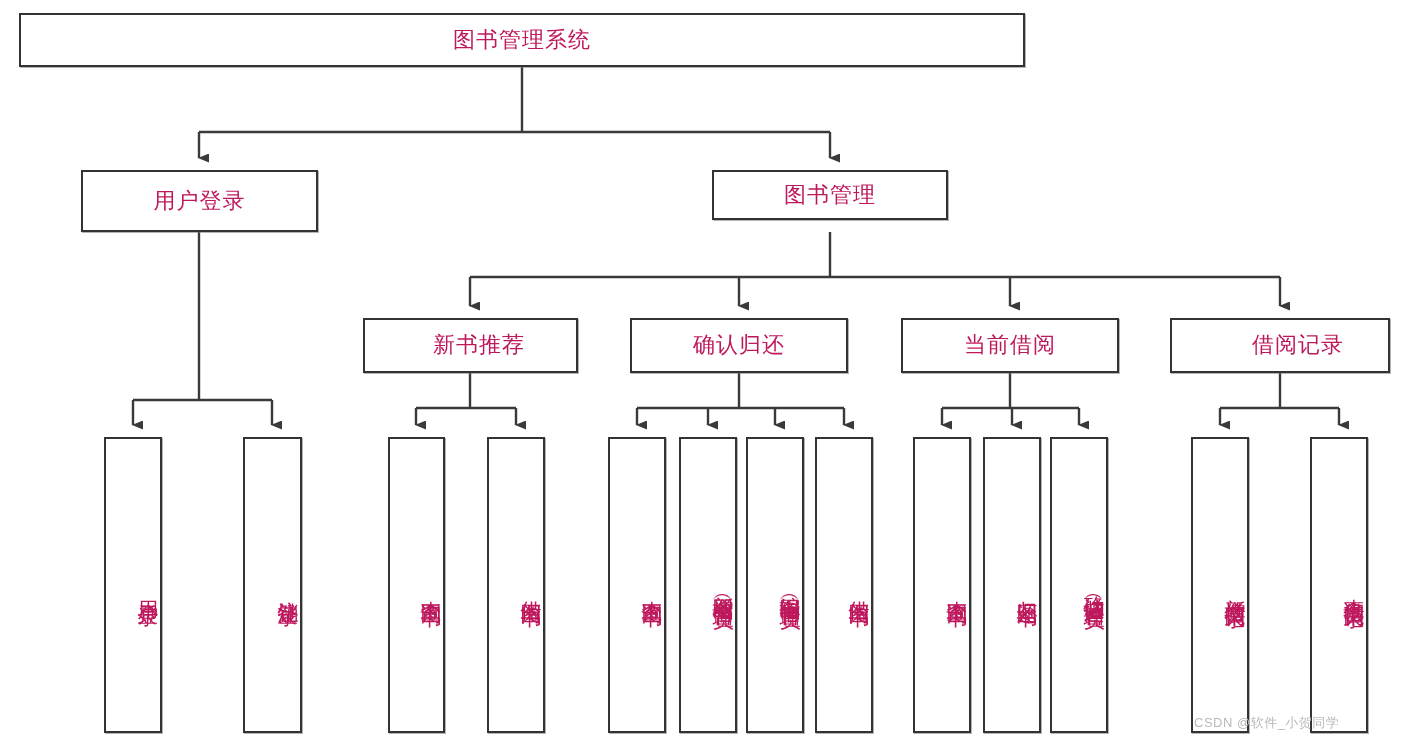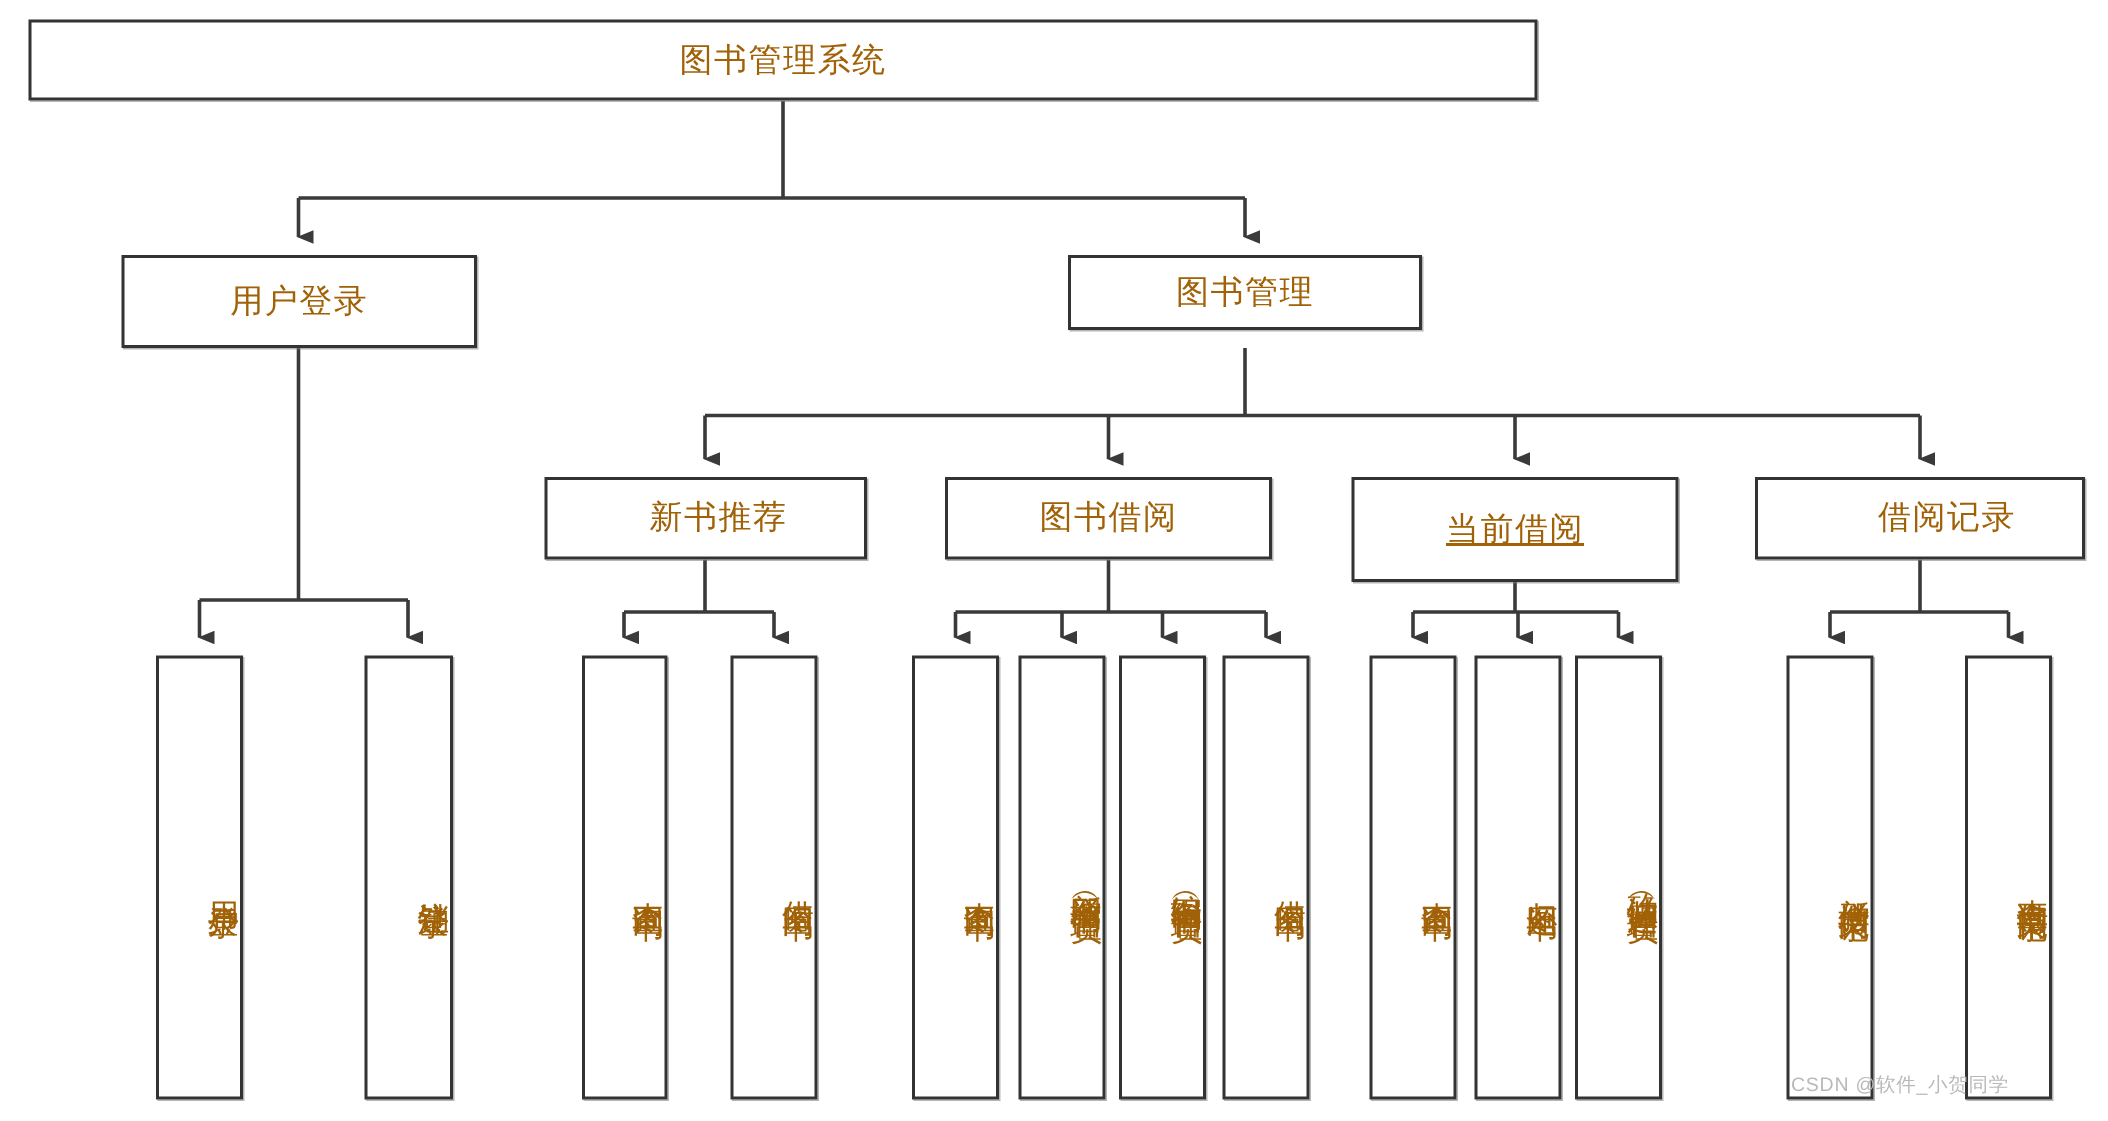--- a/index.html
+++ b/index.html
@@ -27,21 +27,21 @@
     pointer-events: none;
   }
   .node {
     position: absolute;
     box-sizing: border-box;
     border: 2px solid #333333;
     background: #ffffff;
     display: flex;
     align-items: center;
     justify-content: center;
-    color: #a16207;
+    color: #be185d;
     box-shadow: 1px 1px 0 rgba(120,120,120,0.55);
   }
   .node.horiz {
     font-size: 22px;
     letter-spacing: 1px;
     line-height: 1.2;
   }
   .node.vert {
     writing-mode: vertical-rl;
     text-orientation: upright;
@@ -120,23 +120,23 @@
       <div class="node horiz" style="left: 81px; top: 170px; width: 237px; height: 62px;">
         <span class="node-label">用户登录</span>
       </div>
       <div class="node horiz" style="left: 712px; top: 170px; width: 236px; height: 50px;">
         <span class="node-label">图书管理</span>
       </div>
       <div class="node horiz" style="left: 363px; top: 318px; width: 215px; height: 55px; padding-left: 17px;">
         <span class="node-label">新书推荐</span>
       </div>
       <div class="node horiz" style="left: 630px; top: 318px; width: 218px; height: 55px;">
-        <span class="node-label">图书借阅</span>
+        <span class="node-label">确认归还</span>
       </div>
-      <div class="node horiz" style="left: 901px; top: 318px; width: 218px; height: 70px; text-decoration: underline;">
+      <div class="node horiz" style="left: 901px; top: 318px; width: 218px; height: 55px;">
         <span class="node-label">当前借阅</span>
       </div>
       <div class="node horiz" style="left: 1170px; top: 318px; width: 220px; height: 55px; padding-left: 36px;">
         <span class="node-label">借阅记录</span>
       </div>
       <div class="node vert" style="left: 104px; top: 437px; width: 58px; height: 296px;">
         <span class="node-label">用户登录</span>
       </div>
       <div class="node vert" style="left: 243px; top: 437px; width: 59px; height: 296px;">
         <span class="node-label">注销登录</span>

